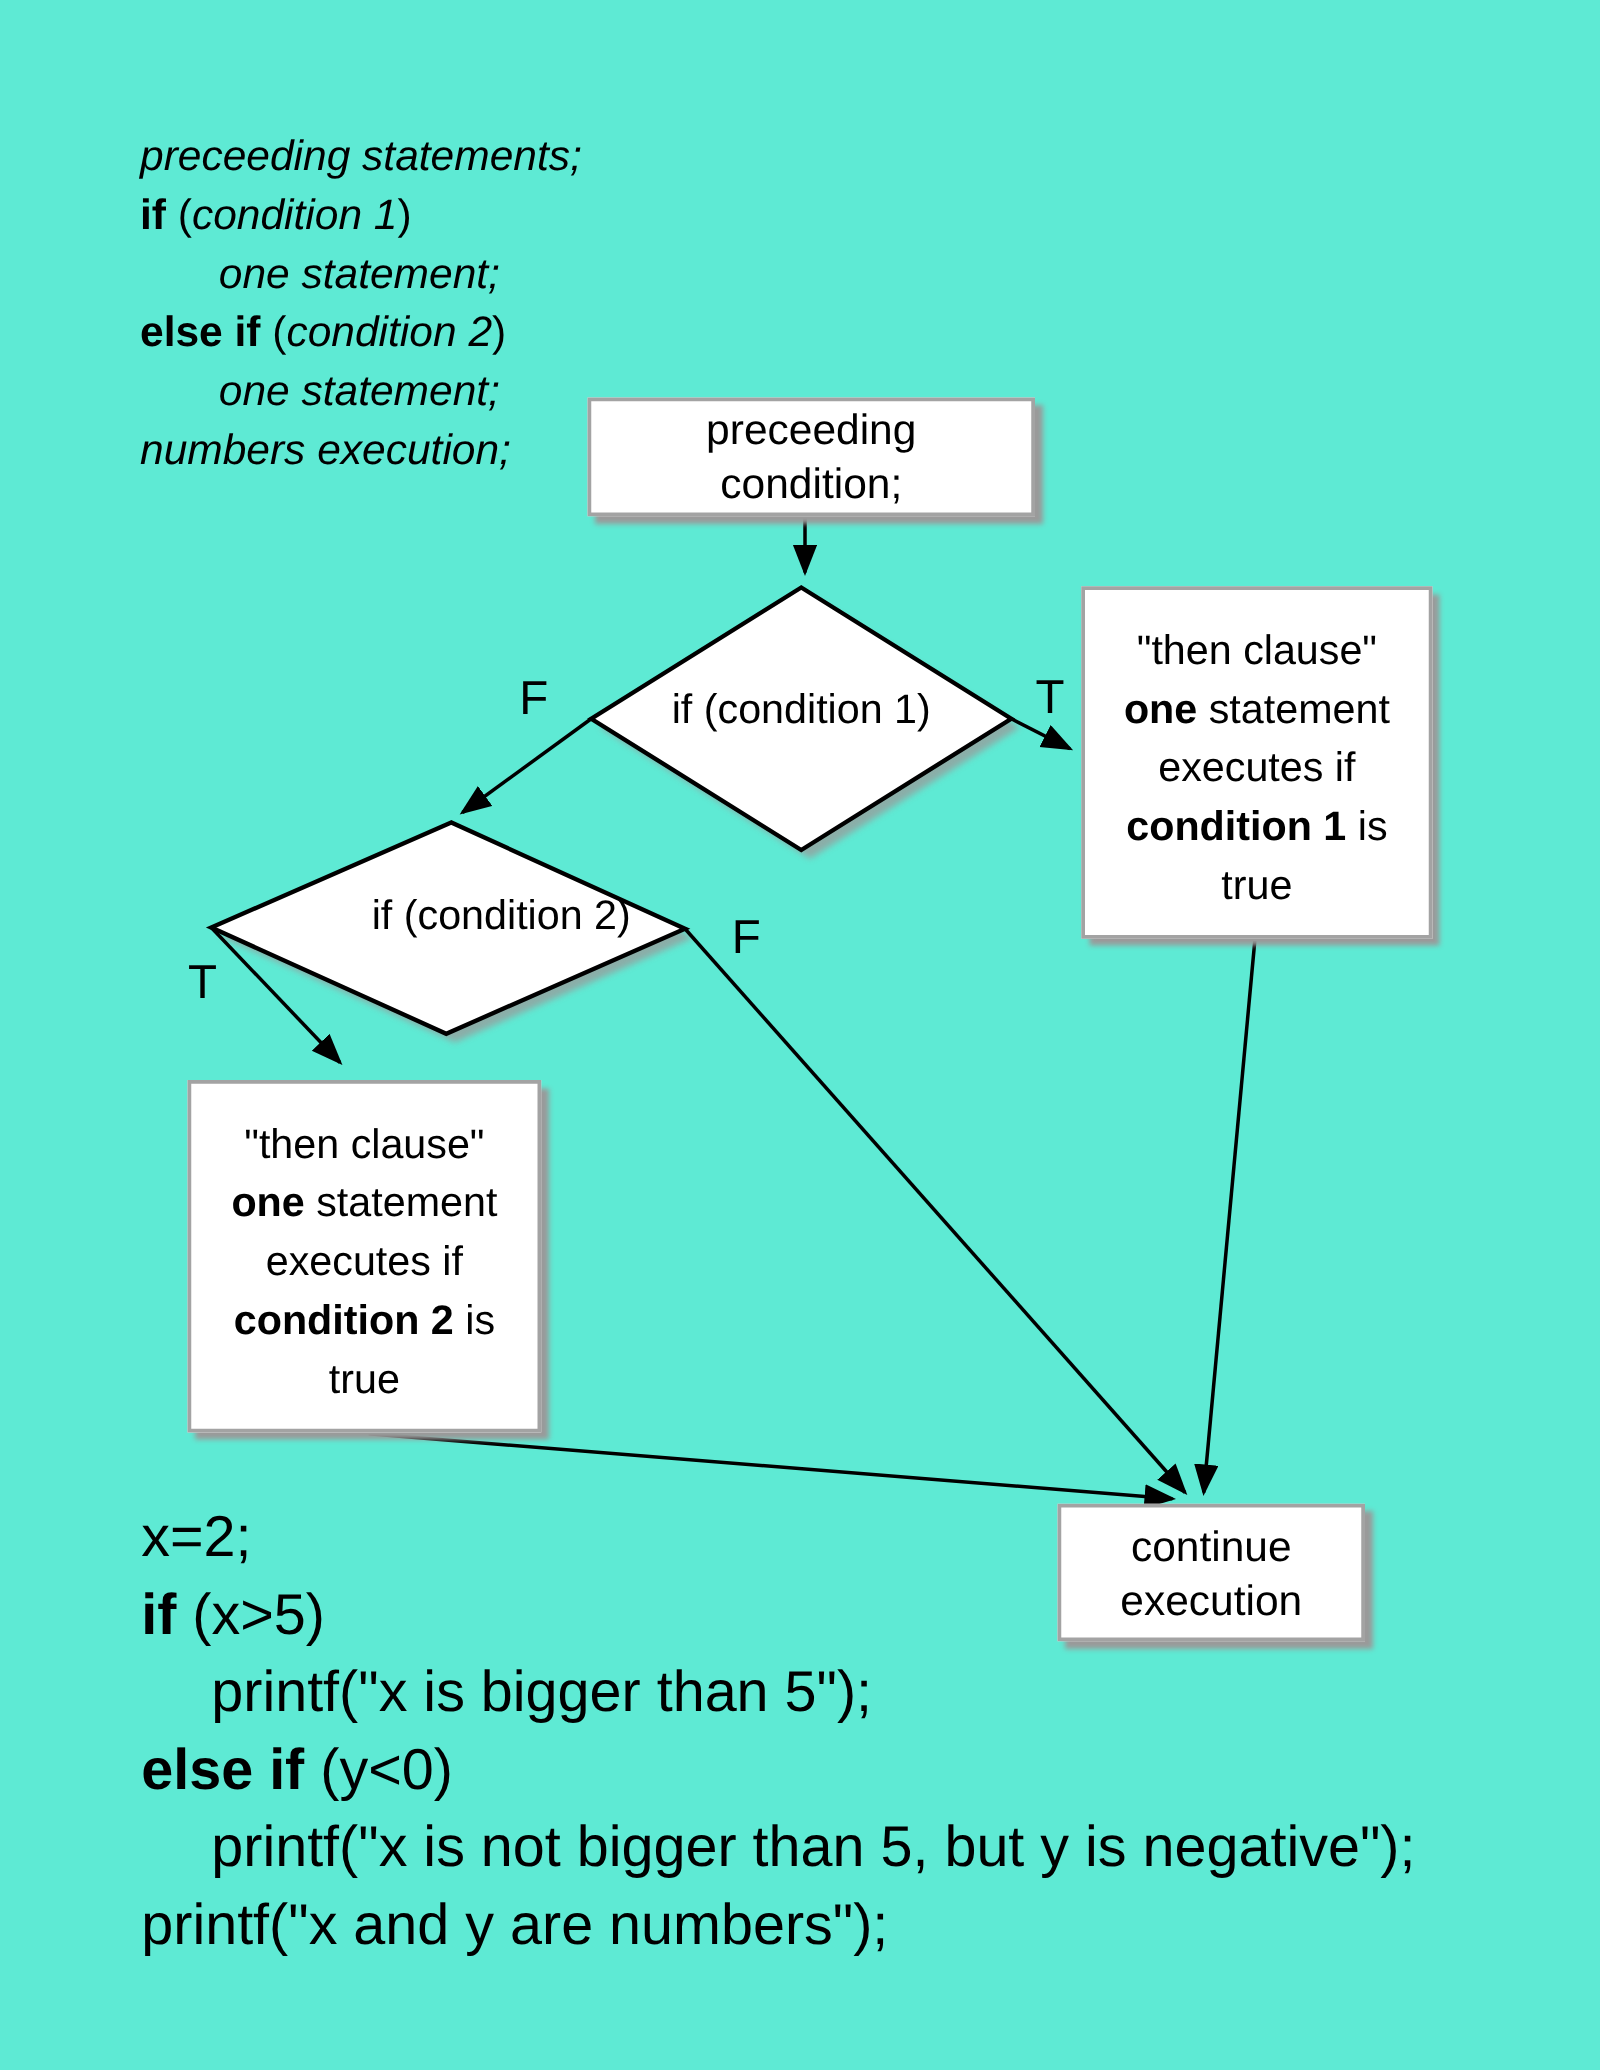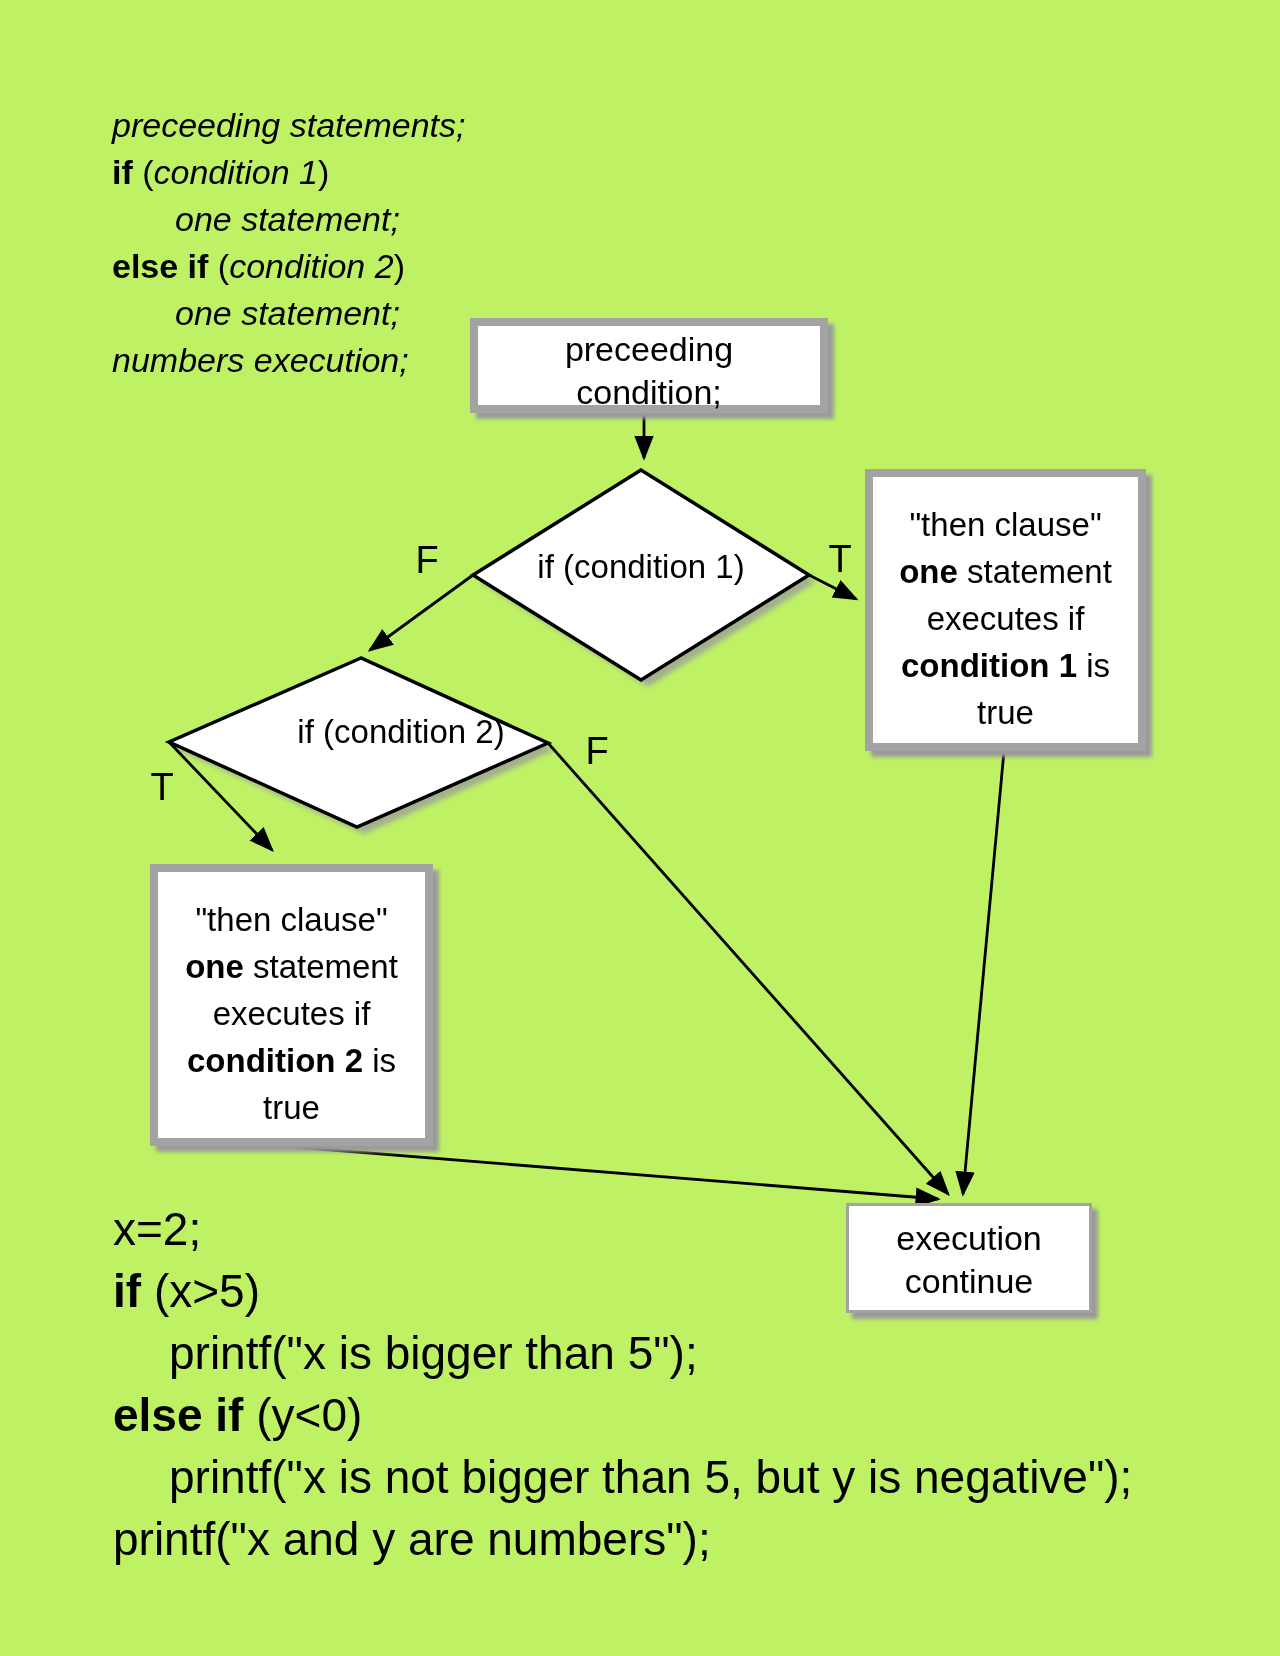--- a/index.html
+++ b/index.html
@@ -1,20 +1,20 @@
 <!DOCTYPE html>
 <html><head>
 <meta charset="utf-8">
 <style>
   html, body { margin: 0; padding: 0; background: #fff; }
   .page {
     position: relative;
     width: 1280px;
     height: 1656px;
-    background: #bef264;
+    background: #5eead4;
     font-family: "Liberation Sans", sans-serif;
     color: #000;
     overflow: hidden;
   }
   .seg-normal { font-weight: normal; font-style: normal; }
   .seg-bold   { font-weight: bold;   font-style: normal; }
   .seg-italic { font-weight: normal; font-style: italic; }
 
   
   .pseudocode {
@@ -44,21 +44,21 @@
     left: 0; top: 0;
     width: 1280px;
     height: 1656px;
   }
 
   
   .box {
     position: absolute;
     box-sizing: border-box;
     background: #fff;
-    border: 8px solid #a3a3a3;
+    border: 3px solid #a3a3a3;
     box-shadow: 6px 6px 4px #9a9a9a;
     text-align: center;
   }
   .start-box {
     left: 470px; top: 318px;
     width: 358px; height: 95px;
     font-size: 34px; line-height: 43px;
     padding-top: 2px;
   }
   .then-box1 {
@@ -149,22 +149,22 @@
 
   <div class="box then-box2">
       <div class="line ind0"><span class="seg-normal">"then clause"</span></div>
       <div class="line ind0"><span class="seg-bold">one</span><span class="seg-normal"> statement</span></div>
       <div class="line ind0"><span class="seg-normal">executes if</span></div>
       <div class="line ind0"><span class="seg-bold">condition 2</span><span class="seg-normal"> is</span></div>
       <div class="line ind0"><span class="seg-normal">true</span></div>
     </div>
 
   <div class="box continue-box">
+    <div>continue</div>
     <div>execution</div>
-    <div>continue</div>
   </div>
 
   <div class="diamond-label" style="left:641px; top:567px;">if (condition 1)</div>
   <div class="diamond-label" style="left:362px; top:732px;margin-left:39px;">if (condition 2)</div>
 
   <div class="branch-label" style="left:427px; top:560px;">F</div>
   <div class="branch-label" style="left:840px; top:559px;">T</div>
   <div class="branch-label" style="left:162px; top:787px;">T</div>
   <div class="branch-label" style="left:597px; top:751px;">F</div>
 

